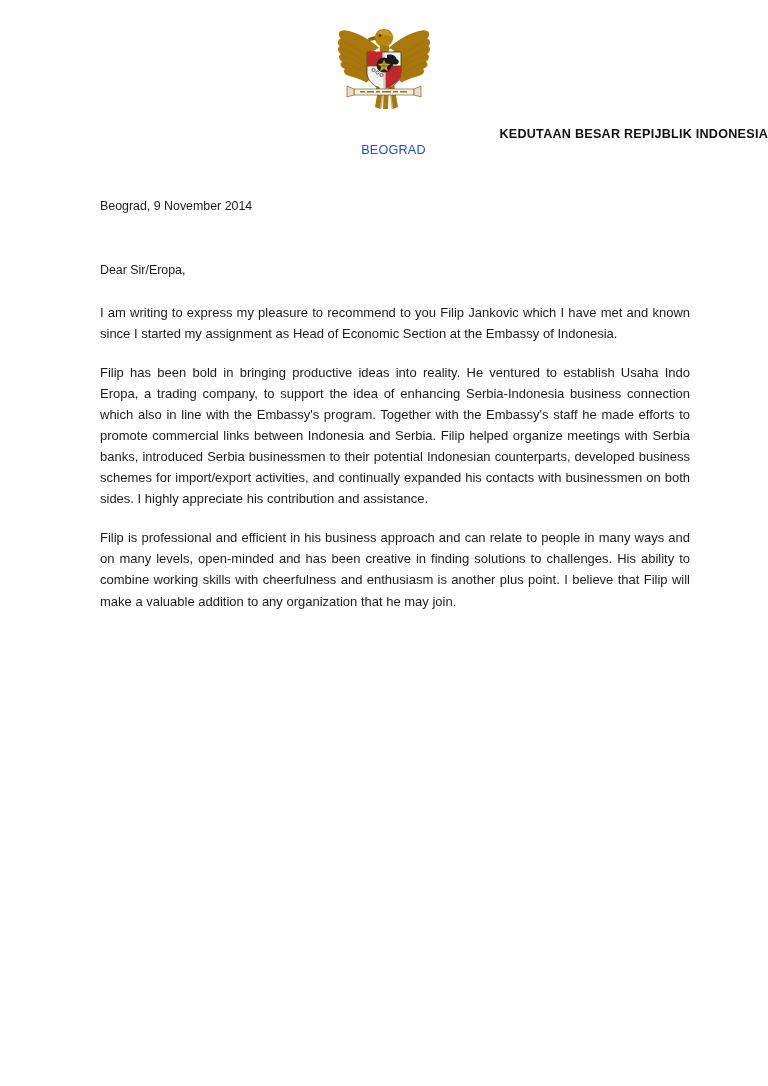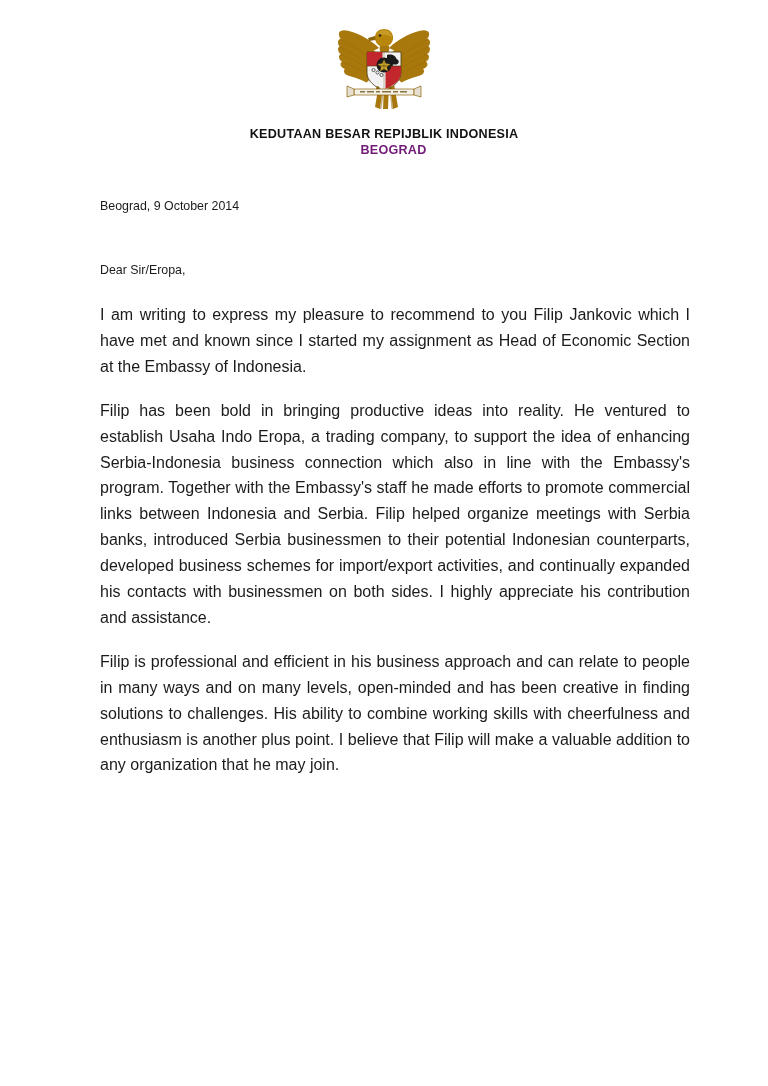--- a/index.html
+++ b/index.html
@@ -35,27 +35,28 @@
     margin: 0 auto;
     display: block;
   }
   .org-name {
     margin-top: 12px;
     font-size: 12.6px;
     font-weight: bold;
     letter-spacing: 0.25px;
     line-height: 1.28;
     color: #111111;
+    text-align: right;
   }
   .org-city {
     font-size: 12.6px;
-    font-weight: bold;
+    font-weight: normal;
     letter-spacing: 0.25px;
     line-height: 1.28;
-    color: #701a75;
+    color: #1d4ed8;
     padding-left: 19px;
   }
 
   
   .letter-body {
     position: absolute;
     left: 100px;
     top: 198px;
     width: 590px;
   }
@@ -68,21 +69,21 @@
   }
 
   .salutation {
     font-size: 12.4px;
     line-height: 1.45;
     color: #1b1b1b;
     margin-bottom: 22px;
   }
 
   .para {
-    font-size: 16px;
+    font-size: 13px;
     line-height: 1.62;
     text-align: justify;
     text-justify: inter-word;
     color: #1b1b1b;
     margin: 0 0 18px 0;
   }
   .para:last-of-type { margin-bottom: 0; }
 
   .closing {
     font-size: 12.4px;
@@ -228,21 +229,21 @@
         </g>
       </g>
     </svg>
 
     <div class="org-name">KEDUTAAN BESAR REPIJBLIK INDONESIA</div>
     <div class="org-city">BEOGRAD</div>
   </div>
 
   <div class="letter-body">
 
-    <div class="date-line">Beograd, 9 October 2014</div>
+    <div class="date-line">Beograd, 9 November 2014</div>
 
     <div class="salutation">Dear Sir/Eropa,</div>
 
     <p class="para">I am writing to express my pleasure to recommend to you Filip Jankovic which I have met and known since I started my assignment as Head of Economic Section at the Embassy of Indonesia.</p>
     <p class="para">Filip has been bold in bringing productive ideas into reality. He ventured to establish Usaha Indo Eropa, a trading company, to support the idea of enhancing Serbia-Indonesia business connection which also in line with the Embassy's program. Together with the Embassy's staff he made efforts to promote commercial links between Indonesia and Serbia. Filip helped organize meetings with Serbia banks, introduced Serbia businessmen to their potential Indonesian counterparts, developed business schemes for import/export activities, and continually expanded his contacts with businessmen on both sides. I highly appreciate his contribution and assistance.</p>
     <p class="para">Filip is professional and efficient in his business approach and can relate to people in many ways and on many levels, open-minded and has been creative in finding solutions to challenges. His ability to combine working skills with cheerfulness and enthusiasm is another plus point. I believe that Filip will make a valuable addition to any organization that he may join.</p>
 
 
 
 

